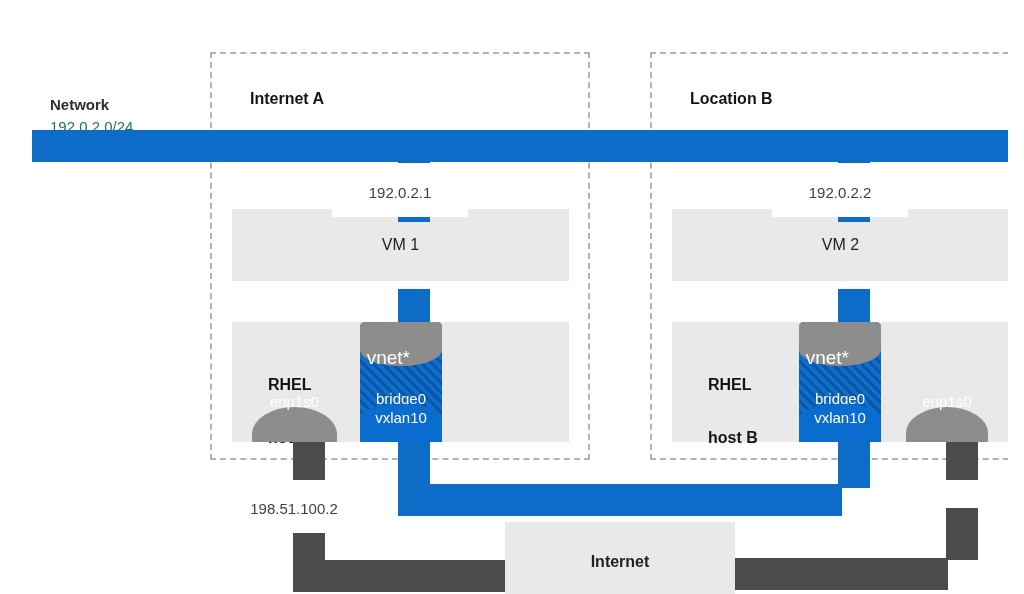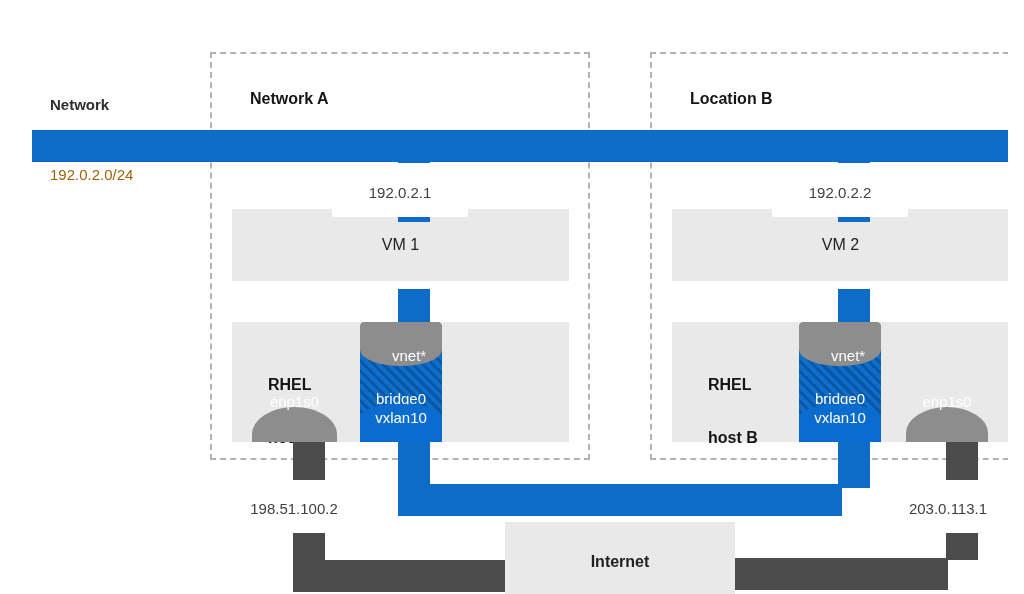--- a/index.html
+++ b/index.html
@@ -6,21 +6,21 @@
   body { font-family:"Liberation Sans", sans-serif; background:#fff; }
   .canvas { position:relative; width:1024px; height:594px; background:#ffffff; overflow:hidden; }
 
   
   .abs { position:absolute; }
   .grayBox { background:#e9e9e9; }
   .centerFlex { display:flex; align-items:center; justify-content:center; }
 
   
   .netLabel { left:2px; top:46px; font-size:15px; line-height:21px; color:#2e2e2e; font-weight:600; }
-  .netCidr  { left:2px; top:68px; font-size:15px; line-height:21px; color:#a16207; font-weight:400;margin-top:48px; }
+  .netCidr  { left:2px; top:68px; font-size:15px; line-height:21px; color:#15803d; font-weight:400; }
 
   
   .netLine { left:0; top:98px; width:1024px; height:3px; background:#0c6cc8; z-index:4; }
 
   
   .locBox { border:2px dashed #b3b3b3; background:transparent; z-index:1; }
   .locA { left:178px; top:20px; width:380px; height:408px; }
   .locB { left:618px; top:20px; width:379px; height:408px; }
   .locTitle { position:absolute; left:22px; top:20px; font-size:16px; font-weight:700; color:#151515; }
 
@@ -33,22 +33,22 @@
 
   .internetBox { left:473px; top:490px; width:230px; height:80px; font-size:16px; font-weight:600; color:#222; z-index:2; }
 
   
   .stack { top:290px; width:82px; height:120px; z-index:3;
            border-radius:5px 5px 0 0;
            background:repeating-linear-gradient(45deg, #0a57a8 0px, #0a57a8 3px, #0e6ec9 3px, #0e6ec9 7px); }
   .stackA { left:328px; } .stackB { left:767px; }
   .vnetBadge { position:absolute; left:0; top:0; width:100%; height:44px; background:#8d8d8d;
                border-radius:5px 5px 50% 50% / 5px 5px 16px 16px;
-               display:flex; justify-content:flex-start; align-items:flex-start; padding-top:9px;
-               color:#fff; font-size:15px; }
+               display:flex; justify-content:flex-end; align-items:flex-start; padding-top:9px;
+               color:#fff; font-size:19px; }
   .bridgeLabel { position:absolute; left:0; top:52px; width:100%; text-align:center;
                  color:#fff; font-size:15px; }
   .vxlanBadge { position:absolute; left:0; bottom:0; width:100%; height:38px; background:#0b6cd0;
                 border-radius:50% 50% 0 0 / 14px 14px 0 0;
                 display:flex; justify-content:center; align-items:center; padding-top:5px;
                 color:#fff; font-size:15px; }
 
   
   .nicBadge { top:375px; height:35px; background:#8d8d8d; z-index:3;
               border-radius:44px 44px 0 0 / 28px 28px 0 0;
@@ -74,21 +74,21 @@
 <body>
 
 <div class="canvas">
 
   <div class="abs netLabel">Network</div>
   <div class="abs netCidr">192.0.2.0/24</div>
 
   <div class="abs netLine"></div>
 
   <div class="abs locBox locA">
-    <div class="locTitle">Network A</div>
+    <div class="locTitle">Internet A</div>
   </div>
 
   <div class="abs locBox locB">
     <div class="locTitle">Location B</div>
   </div>
 
   <div class="abs blueV" style="left:366px; top:99px; height:32px;"></div>
   <div class="abs ipLabel" style="left:300px; top:136px; width:136px;">192.0.2.1</div>
   <div class="abs blueV" style="left:366px; top:158px; height:19px;"></div>
 
@@ -153,21 +153,20 @@
   <div class="abs blueV" style="left:366px; top:410px; width:4px; height:46px;"></div>
   <div class="abs blueH" style="left:366px; top:452px; width:444px; height:4px;"></div>
   <div class="abs blueV" style="left:806px; top:410px; width:4px; height:46px;"></div>
 
   <div class="abs darkV" style="left:261px; top:410px; height:38px;"></div>
   <div class="abs ipLabel" style="left:190px; top:452px; width:144px;">198.51.100.2</div>
   <div class="abs darkV" style="left:261px; top:476px; height:54px;"></div>
   <div class="abs darkH" style="left:261px; top:528px; width:212px;"></div>
 
   <div class="abs darkV" style="left:914px; top:410px; height:38px;"></div>
-  <div class="abs ipLabel" style="left:844px; top:452px; width:144px;">203.0.113.1</div>
   <div class="abs darkV" style="left:914px; top:476px; height:52px;"></div>
   <div class="abs darkH" style="left:703px; top:526px; width:213px;"></div>
 
   <div class="abs grayBox centerFlex internetBox">
     <span>Internet</span>
   </div>
 
   <div class="abs watermark">270_RHEL_0822</div>
 
 </div>

